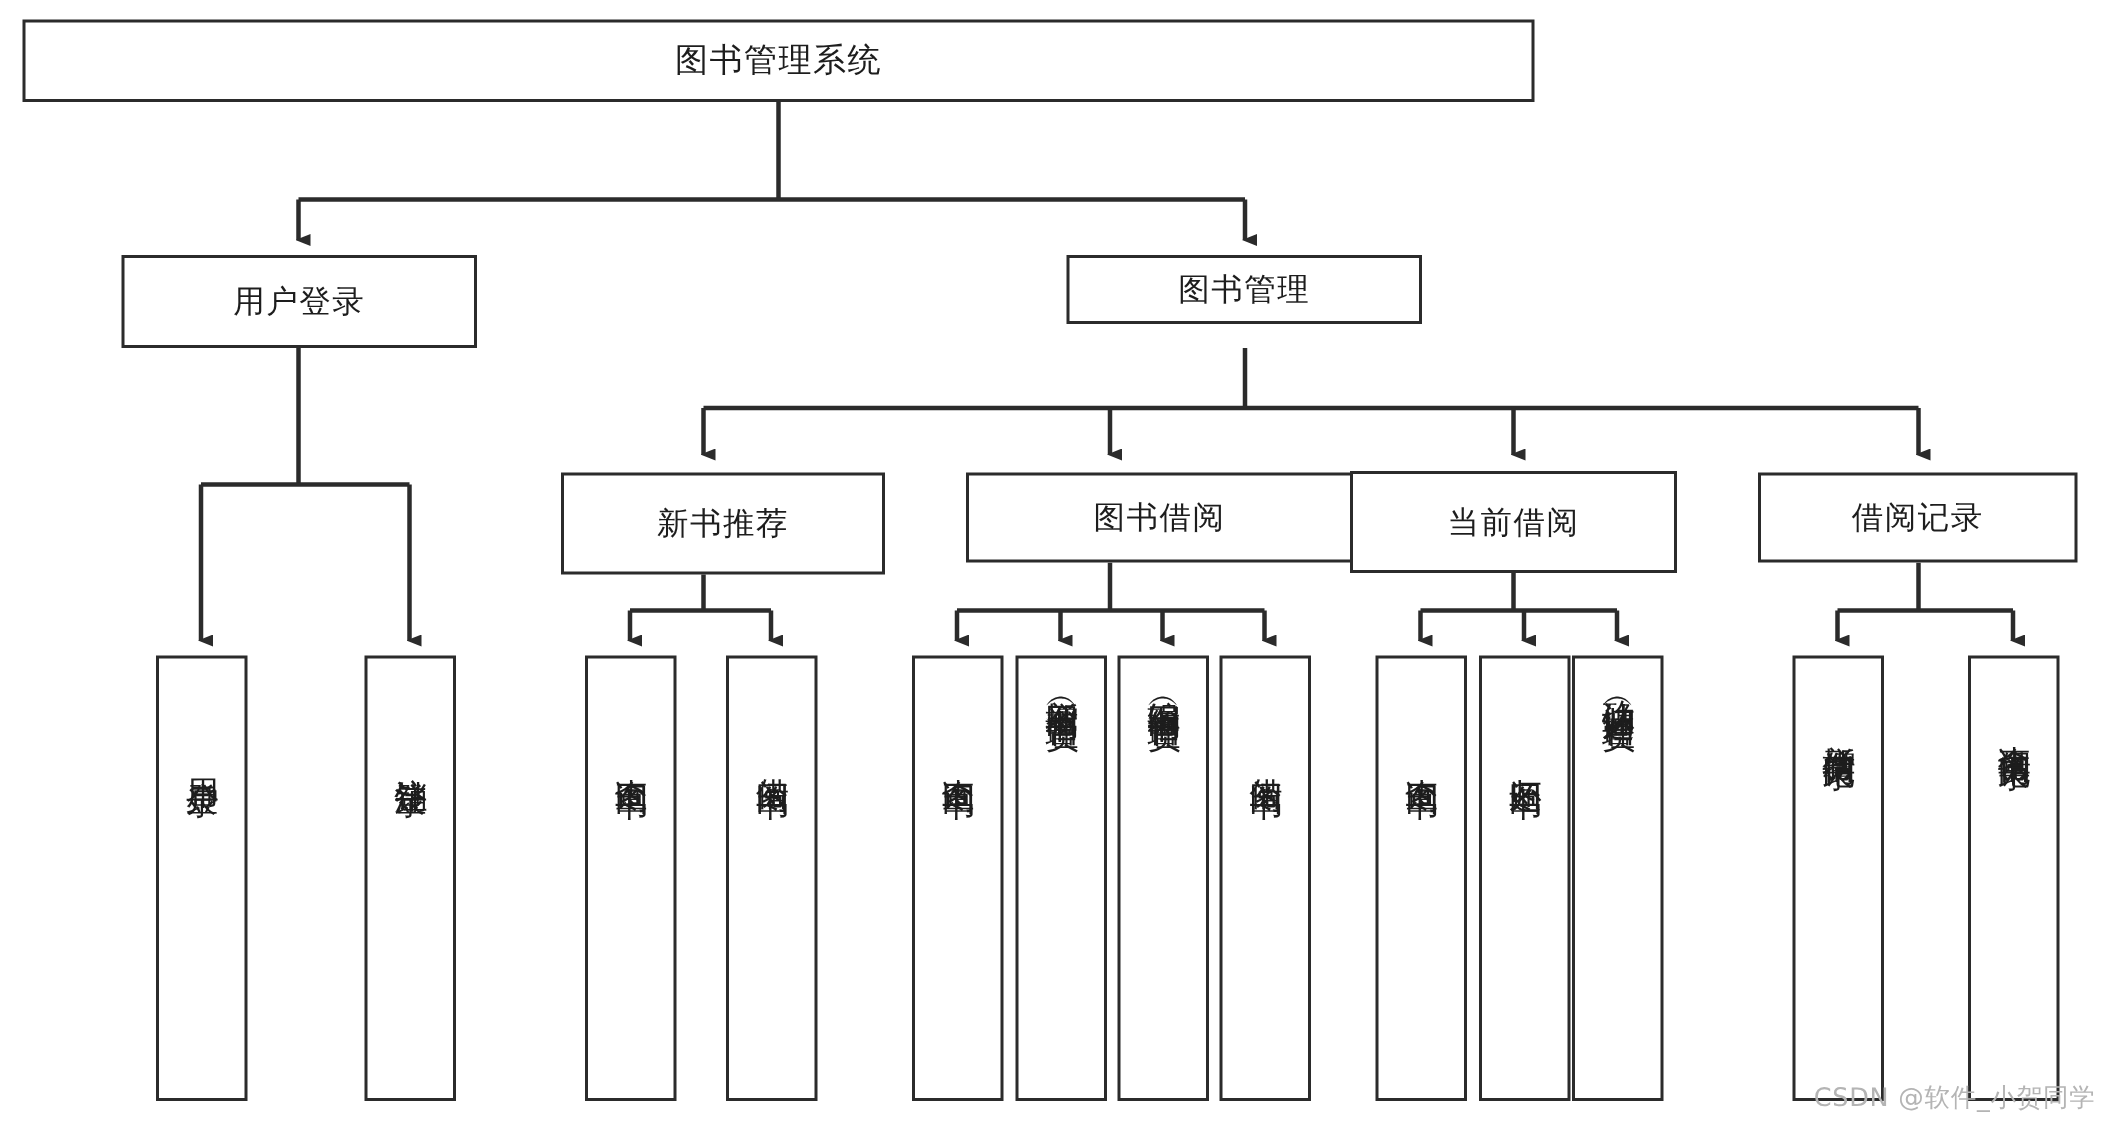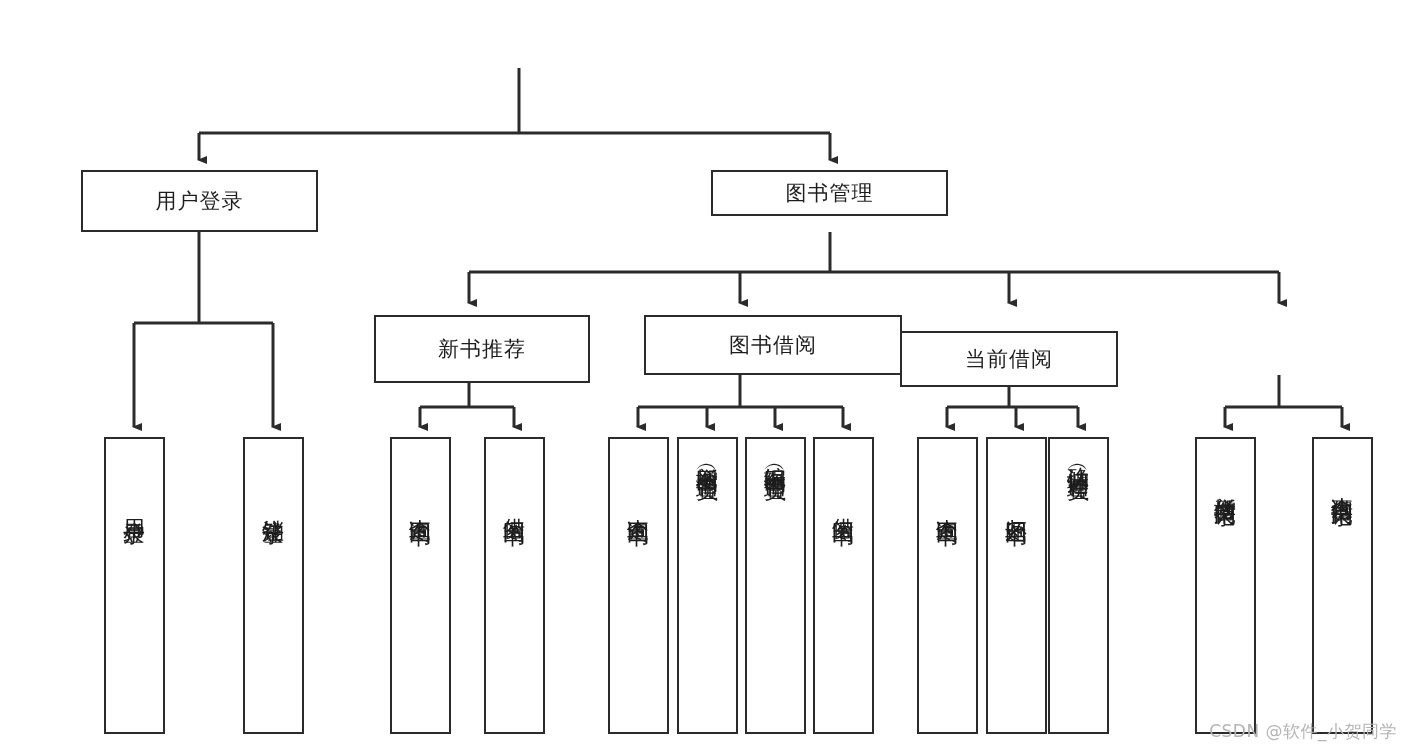--- a/index.html
+++ b/index.html
@@ -100,36 +100,42 @@
       <path d="M1016,407 L1016,427" marker-end="url(#arrow)"></path>
       <path d="M1078,407 L1078,427" marker-end="url(#arrow)"></path>
 
       <path d="M1279,375 L1279,407"></path>
       <path d="M1225,407 L1342,407"></path>
       <path d="M1225,407 L1225,427" marker-end="url(#arrow)"></path>
       <path d="M1342,407 L1342,427" marker-end="url(#arrow)"></path>
     </g>
   </svg>
 
+  <div class="node root" style="left:15px;top:13px;width:1008px;height:55px;">
+    <span class="label">图书管理系统</span>
+  </div>
 
   <div class="node" style="left:81px;top:170px;width:237px;height:62px;">
     <span class="label">用户登录</span>
   </div>
   <div class="node" style="left:711px;top:170px;width:237px;height:46px;">
     <span class="label">图书管理</span>
   </div>
 
   <div class="node" style="left:374px;top:315px;width:216px;height:68px;">
     <span class="label">新书推荐</span>
   </div>
   <div class="node" style="left:644px;top:315px;width:258px;height:60px;">
     <span class="label">图书借阅</span>
   </div>
-  <div class="node" style="left:900px;top:331px;width:218px;height:56px;align-items:center;">
+  <div class="node" style="left:900px;top:314px;width:218px;height:68px;align-items:center;">
     <span class="label">当前借阅</span>
+  </div>
+  <div class="node" style="left:1172px;top:315px;width:213px;height:60px;">
+    <span class="label">借阅记录</span>
   </div>
 
   <div class="node leaf short" style="left:104px;top:437px;width:61px;height:297px;">
     <span class="label">用户登录</span>
   </div>
   <div class="node leaf short" style="left:243px;top:437px;width:61px;height:297px;">
     <span class="label">注销登录</span>
   </div>
 
   <div class="node leaf short" style="left:390px;top:437px;width:61px;height:297px;">

